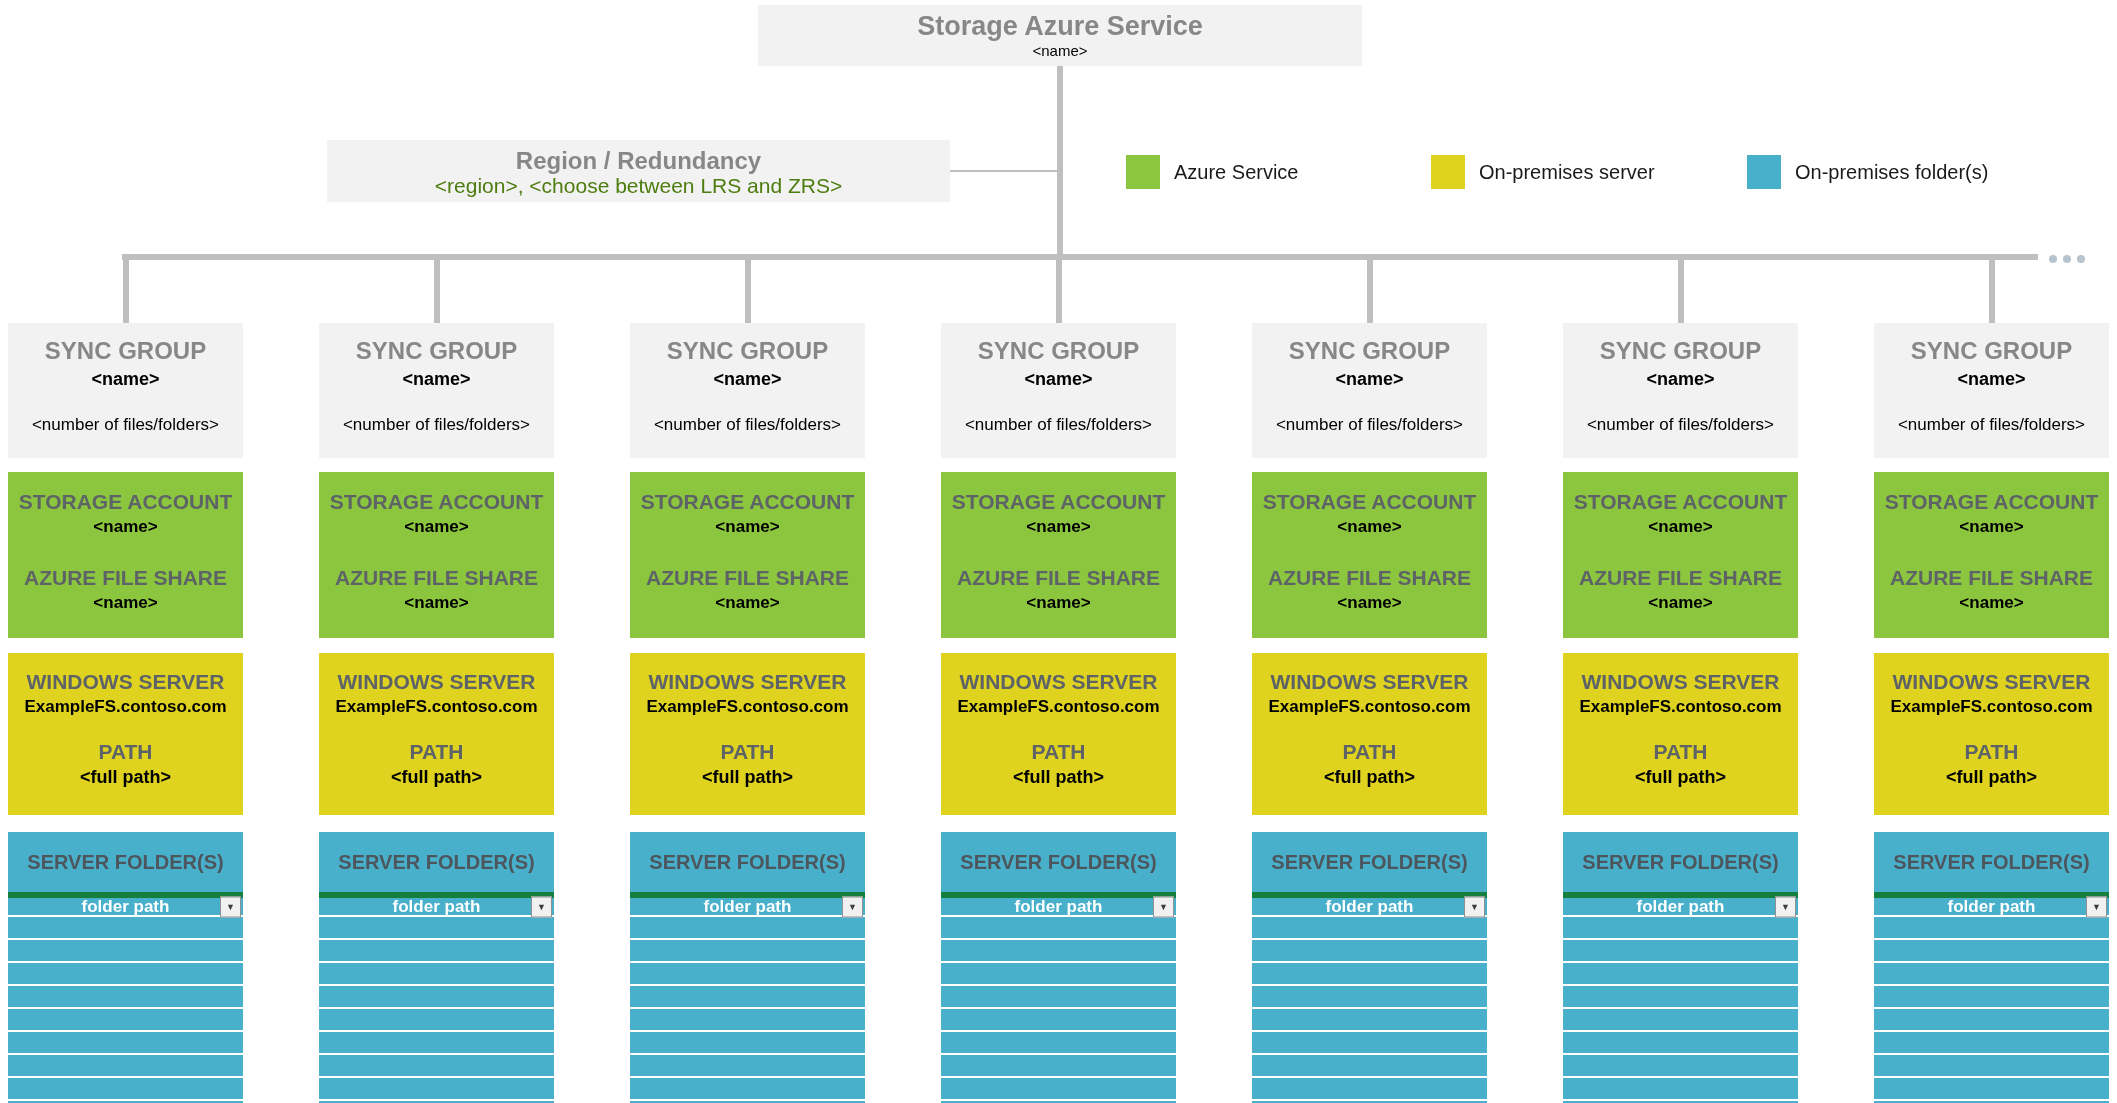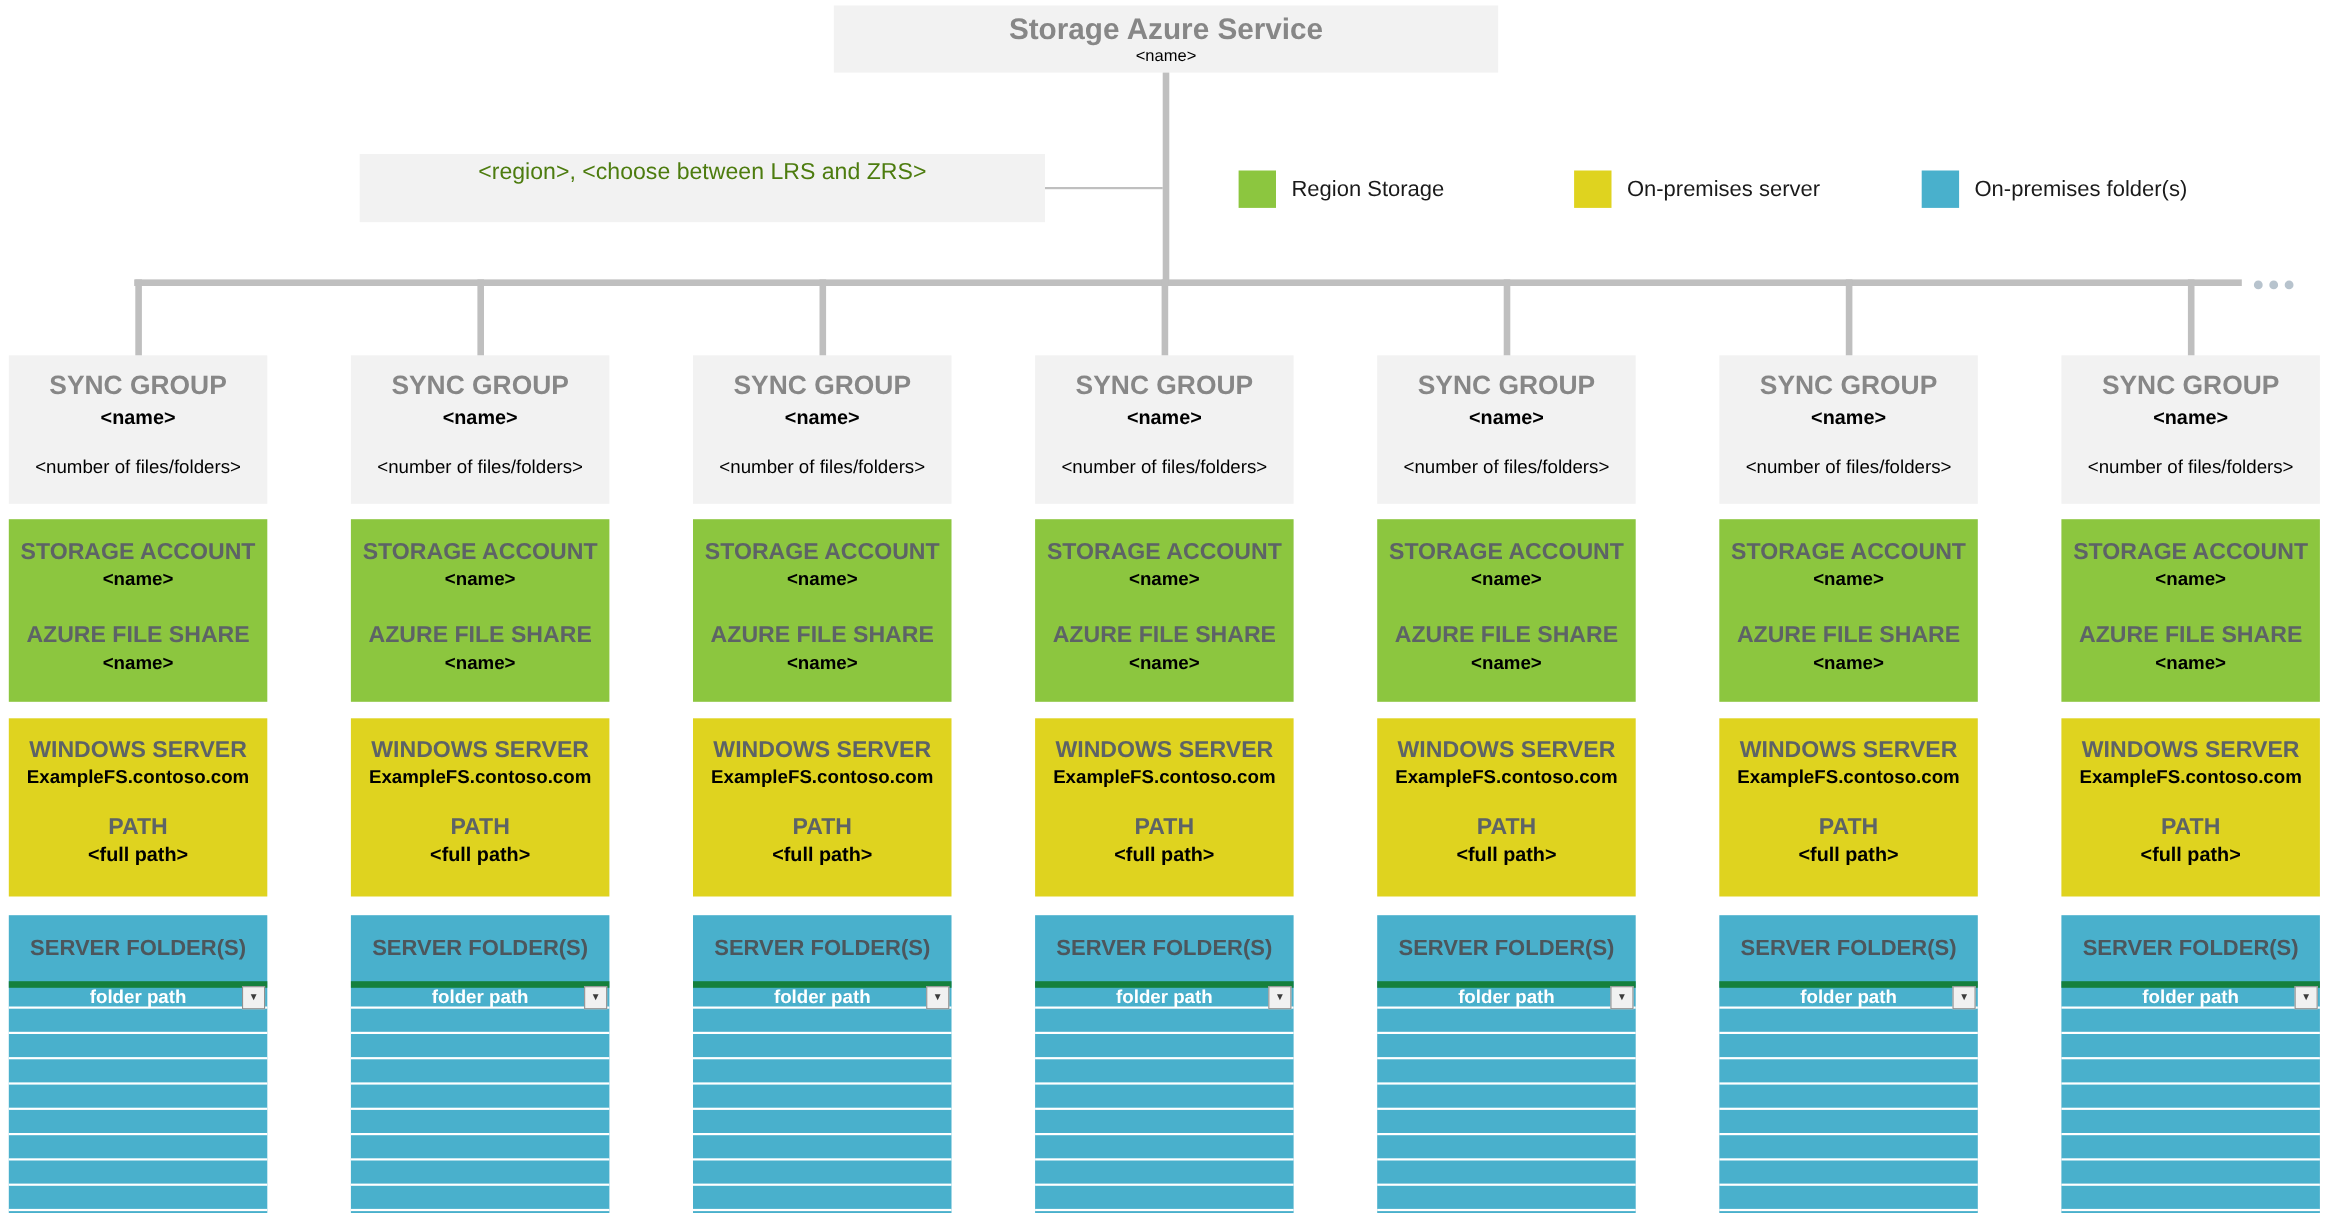--- a/index.html
+++ b/index.html
@@ -88,26 +88,27 @@
 <div class="abs root-box">
   <div class="root-title">Storage Azure Service</div>
   <div class="root-name">&lt;name&gt;</div>
 </div>
 
 <div class="abs line v-main"></div>
 <div class="abs line h-main"></div>
 <div class="abs line region-link"></div>
 
 <div class="abs region-box">
+  <div class="region-title">Region / Redundancy</div>
   <div class="region-sub">&lt;region&gt;, &lt;choose between LRS and ZRS&gt;</div>
 </div>
 
 <div class="abs legend-item li-0">
   <span class="swatch" style="background: rgb(140, 198, 63);"></span>
-  <span class="lbl">Region Storage</span>
+  <span class="lbl">Azure Service</span>
 </div>
 <div class="abs legend-item li-1">
   <span class="swatch" style="background: rgb(223, 211, 31);"></span>
   <span class="lbl">On-premises server</span>
 </div>
 <div class="abs legend-item li-2">
   <span class="swatch" style="background: rgb(73, 176, 204);"></span>
   <span class="lbl">On-premises folder(s)</span>
 </div>
 

